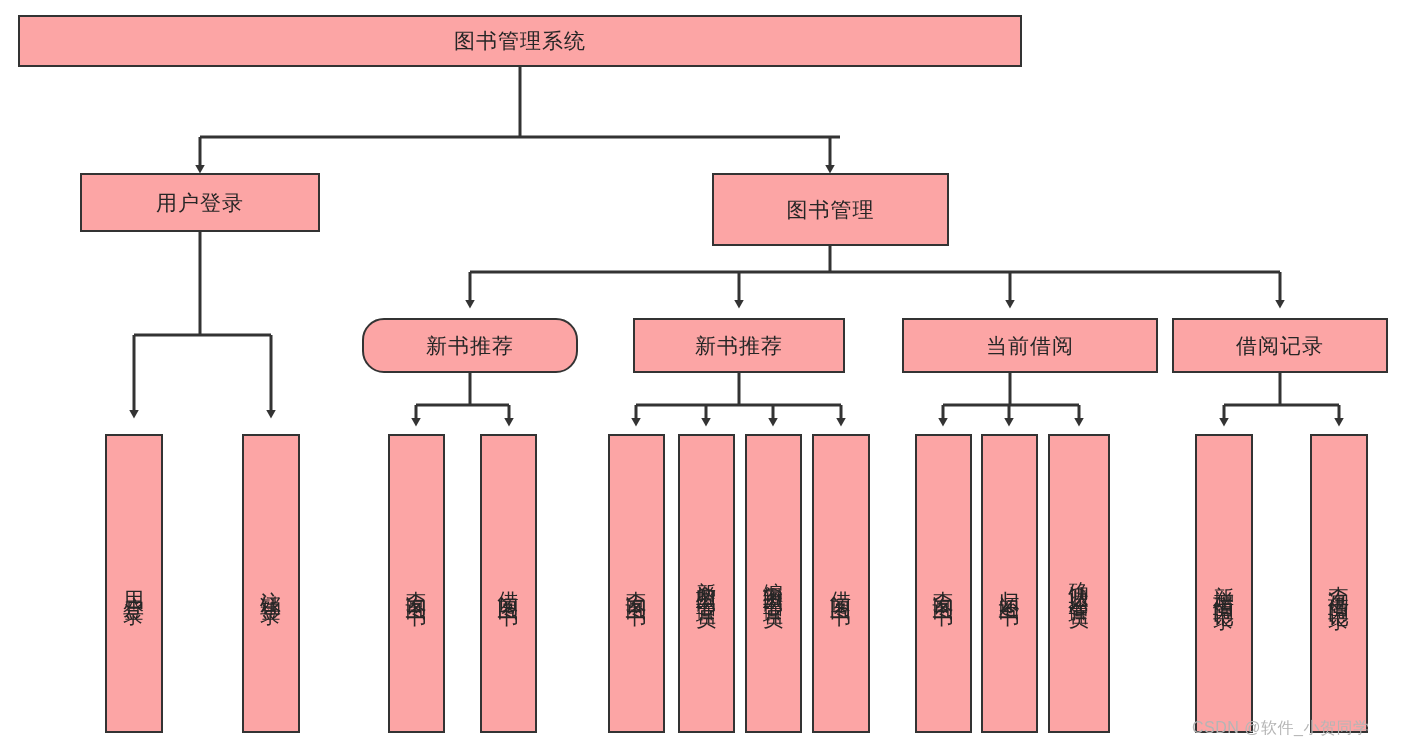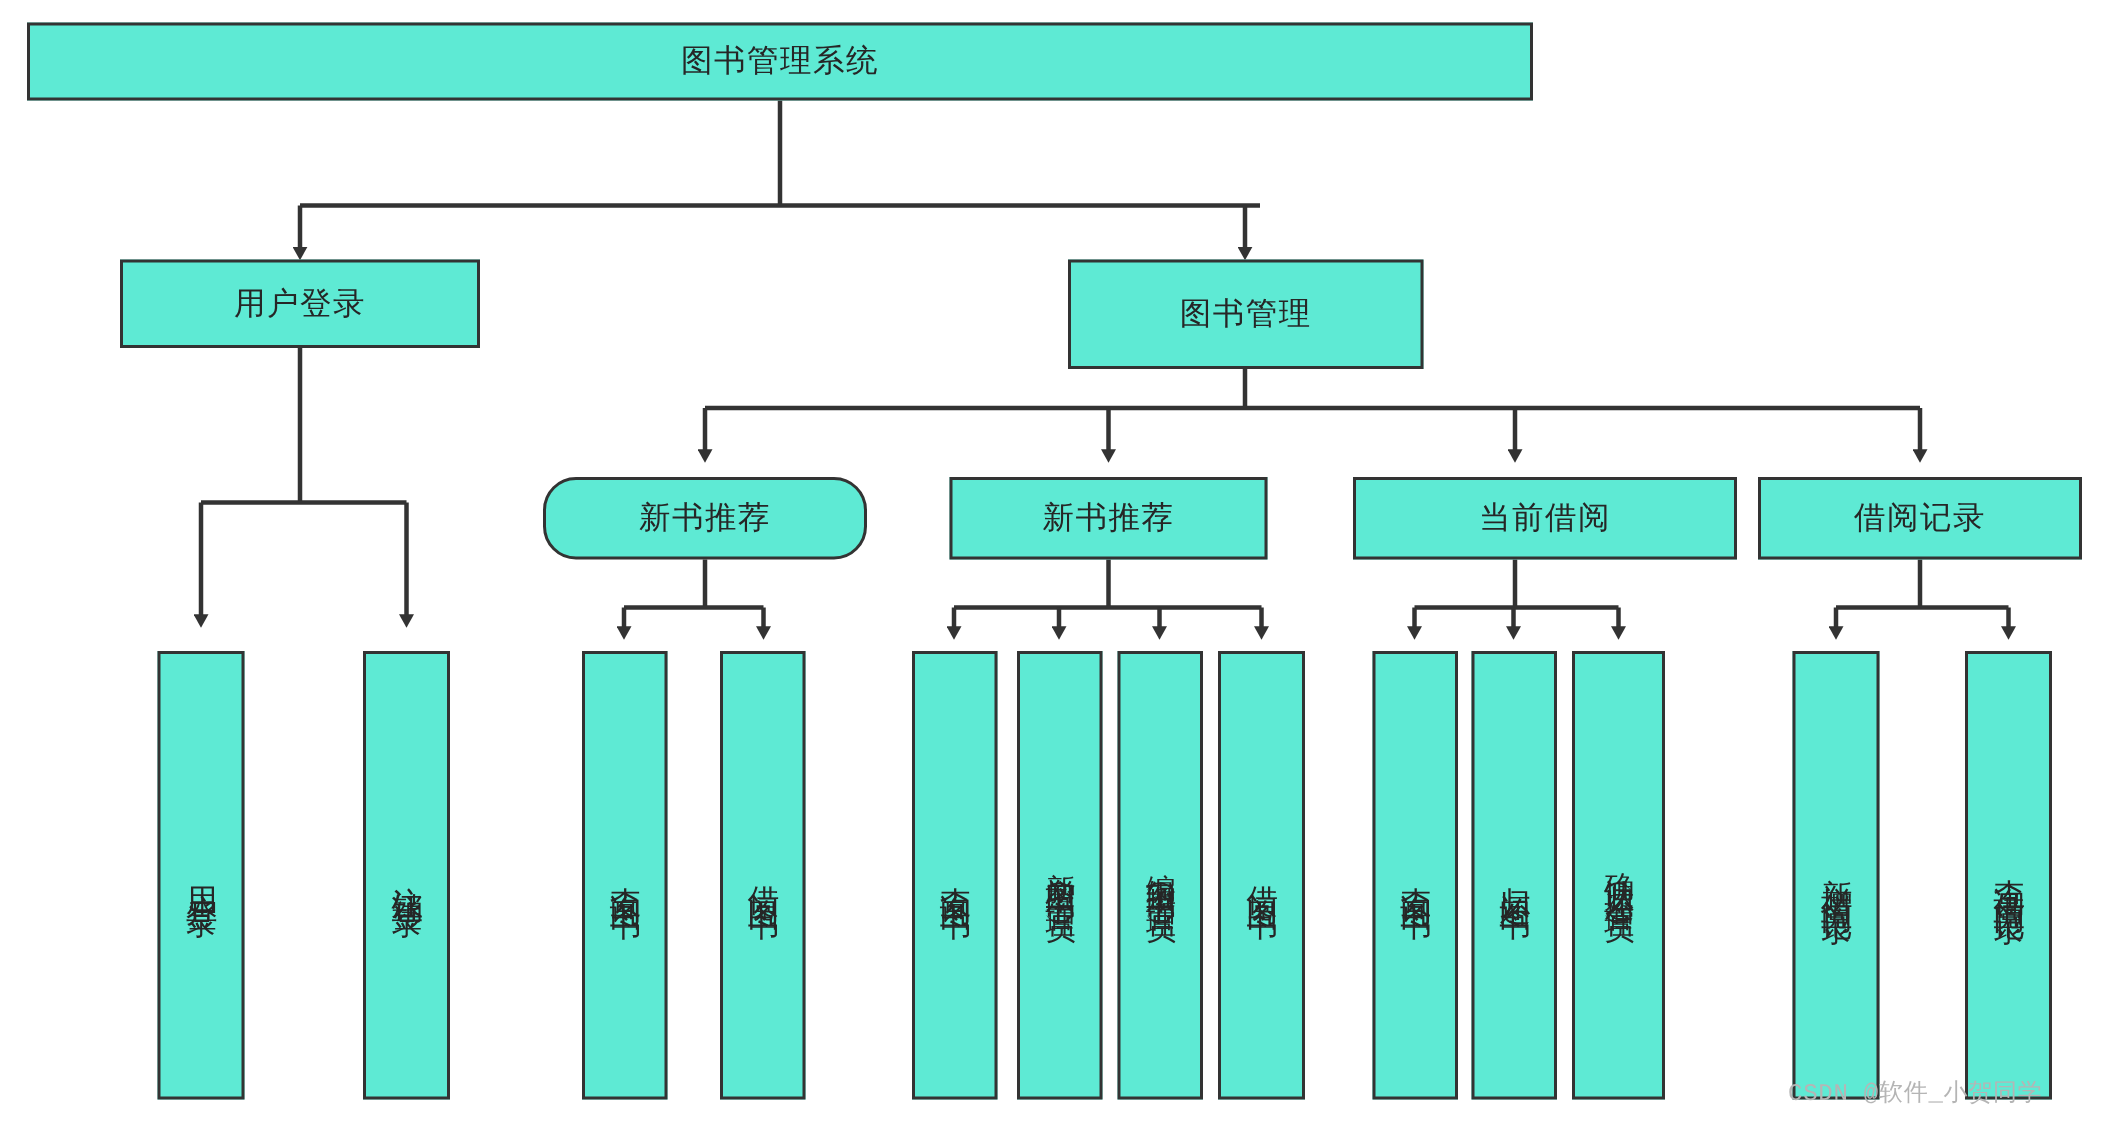--- a/index.html
+++ b/index.html
@@ -22,21 +22,21 @@
     position: absolute;
     left: 0;
     top: 0;
     width: 1405px;
     height: 747px;
     pointer-events: none;
   }
   .node {
     position: absolute;
     box-sizing: border-box;
-    background: #5eead4;
+    background: #fca5a5;
     border: 2px solid #333333;
     display: flex;
     align-items: center;
     justify-content: center;
     color: #262626;
   }
   .node.horiz .node-label {
     font-size: 21px;
     line-height: 1.1;
     letter-spacing: 1px;
@@ -58,21 +58,20 @@
   .node.vert.long .node-label {
     letter-spacing: 4px;
     font-size: 20px;
   }
   .watermark {
     position: absolute;
     font-size: 16px;
     color: #b5b5b5;
     white-space: nowrap;
     letter-spacing: 0.5px;
-    font-family: Liberation Mono, monospace;
   }
 </style>
 </head>
 <body>
 
 <div id="diagram-root">
 
   <svg class="edges" viewBox="0 0 1405 747">
     <defs>
       <marker id="arrow" markerWidth="9" markerHeight="10" refX="0.5" refY="5" orient="auto" markerUnits="userSpaceOnUse">

